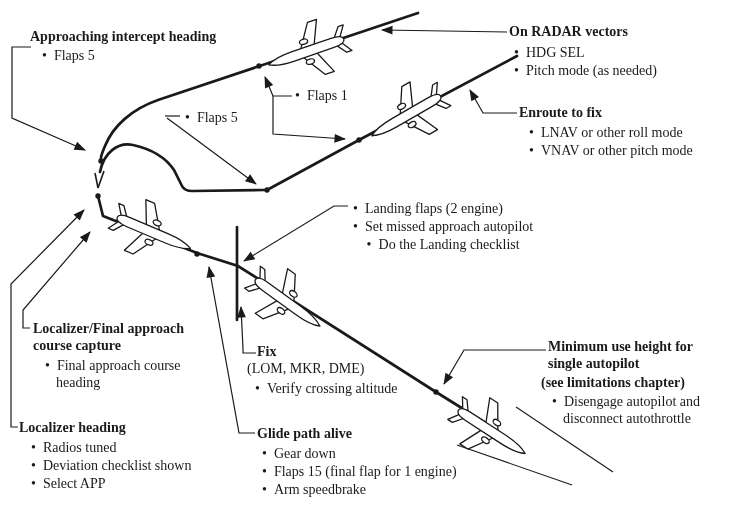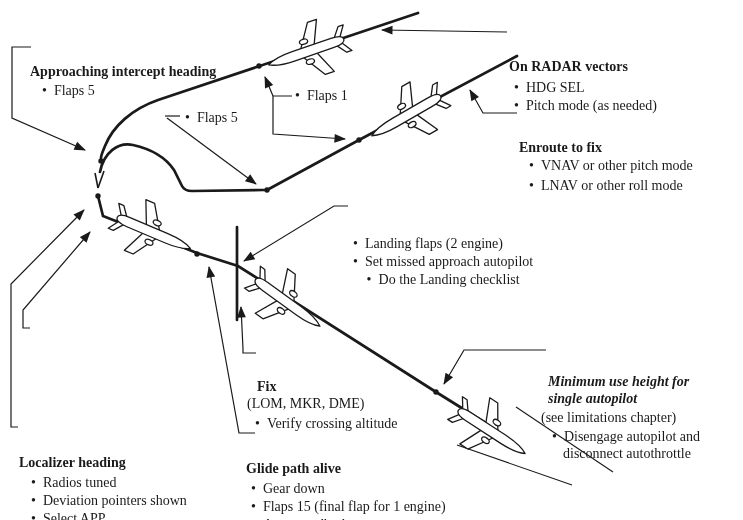--- a/index.html
+++ b/index.html
@@ -1,21 +1,21 @@
 <!DOCTYPE html>
 <html><head>
 <meta charset="utf-8">
 <style>
   html,body{margin:0;padding:0;background:#fff;}
   .stage{
     position:relative;width:743px;height:520px;background:#ffffff;overflow:hidden;
     font-family:"Liberation Serif","DejaVu Serif",serif;color:#1a1a1a;
   }
   svg.art{position:absolute;left:0;top:0;}
-  .blk{position:absolute;font-size:14px;line-height:17px;white-space:nowrap;margin-top:35px;}
+  .blk{position:absolute;font-size:14px;line-height:17px;white-space:nowrap;}
   .blk .h{font-weight:bold;}
   .blk .note{font-weight:normal;}
   .bu{margin-left:12px;padding-left:11px;text-indent:-11px;margin-top:1px;}
   .bu::before{content:"•\2002";}
   .wrap{white-space:normal;}
 </style>
 </head>
 <body>
 
 <div class="stage">
@@ -93,54 +93,58 @@
   </div>
 
   <div class="blk" style="left:509px;top:23px;">
     <div class="h">On RADAR vectors</div>
     <div class="bu" style="margin-left:5px;margin-top:4px;">HDG SEL</div>
     <div class="bu" style="margin-left:5px;">Pitch mode (as needed)</div>
   </div>
 
   <div class="blk" style="left:519px;top:104px;">
     <div class="h">Enroute to fix</div>
+    <div class="bu" style="margin-left:10px;margin-top:3px;">LNAV or other roll mode</div>
     <div class="bu" style="margin-left:10px;">VNAV or other pitch mode</div>
-    <div class="bu" style="margin-left:10px;margin-top:3px;">LNAV or other roll mode</div>
   </div>
 
   <div class="blk bu" style="left:283px;top:86px;">Flaps 1</div>
 
   <div class="blk bu" style="left:173px;top:108px;">Flaps 5</div>
 
   <div class="blk" style="left:349px;top:197px;">
     <div class="bu" style="margin-left:4px;margin-top:3px;">Landing flaps (2 engine)</div>
     <div class="bu" style="margin-left:4px;">Set missed approach autopilot</div>
     <div class="bu" style="margin-left:4px;text-align:center;">Do the Landing checklist</div>
   </div>
 
+  <div class="blk" style="left:33px;top:320px;">
+    <div class="h wrap" style="width:172px;">Localizer/Final approach course capture</div>
+    <div class="bu wrap" style="width:142px;margin-top:3px;">Final approach course heading</div>
+  </div>
 
   <div class="blk" style="left:19px;top:419px;">
     <div class="h">Localizer heading</div>
     <div class="bu" style="margin-top:3px;">Radios tuned</div>
-    <div class="bu">Deviation pointers shown</div>
+    <div class="bu">Deviation checklist shown</div>
     <div class="bu">Select APP</div>
   </div>
 
   <div class="blk" style="left:247px;top:343px;">
     <div class="h" style="padding-left:10px;">Fix</div>
     <div class="note">(LOM, MKR, DME)</div>
     <div class="bu" style="margin-left:8px;margin-top:3px;">Verify crossing altitude</div>
   </div>
 
-  <div class="blk" style="left:246px;top:425px;">
+  <div class="blk" style="left:257px;top:425px;">
     <div class="h">Glide path alive</div>
     <div class="bu" style="margin-left:5px;margin-top:3px;">Gear down</div>
     <div class="bu" style="margin-left:5px;">Flaps 15 (final flap for 1 engine)</div>
     <div class="bu" style="margin-left:5px;">Arm speedbrake</div>
   </div>
 
   <div class="blk" style="left:541px;top:338px;">
-    <div class="h wrap" style="width:172px;padding-left:7px;font-style:italic;">Minimum use height for single autopilot</div>
-    <div class="note" style="margin-top:2px;">(see limitations chapter)</div>
+    <div class="h wrap" style="width:172px;padding-left:7px;">Minimum use height for single autopilot</div>
+    <div class="note" style="margin-top:2px;font-weight:bold;">(see limitations chapter)</div>
     <div class="bu wrap" style="width:155px;margin-left:11px;margin-top:2px;">Disengage autopilot and disconnect autothrottle</div>
   </div>
 
 </div>
 
 </body></html>

